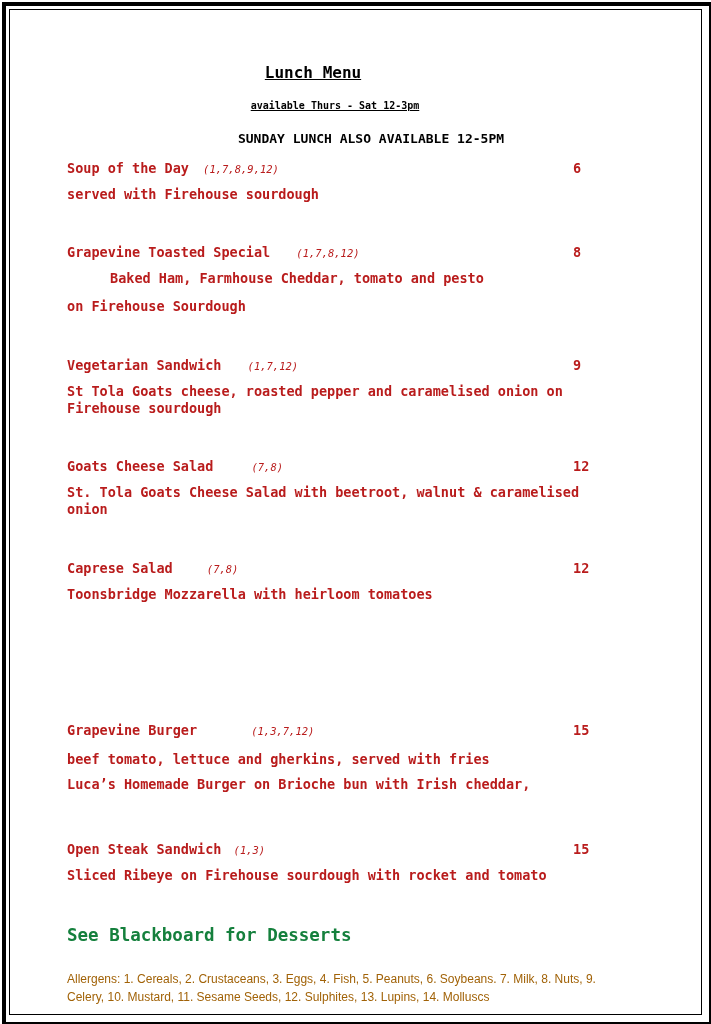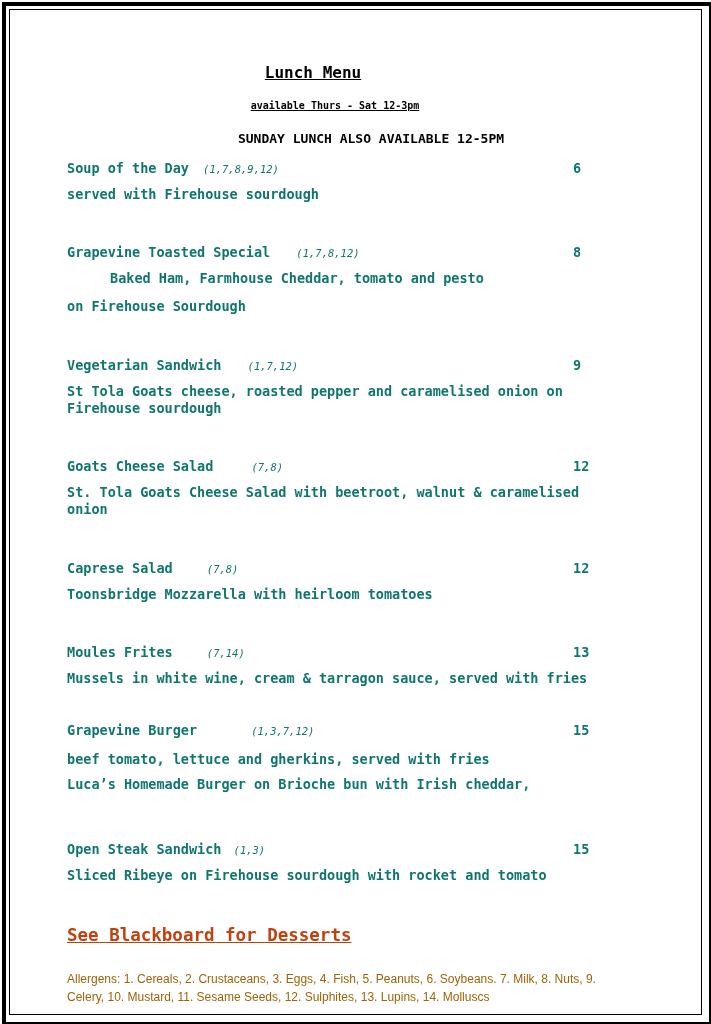--- a/index.html
+++ b/index.html
@@ -20,31 +20,31 @@
       letter-spacing: 0px;
     }
     .subtitle {
       position: absolute; left: 0; width: 670px; top: 100px; text-align: center;
       font-size: 10px; font-weight: bold; text-decoration: underline; color: #000;
     }
     .sunday {
       position: absolute; left: 10px; width: 698px; top: 131px; text-align: center;
       font-size: 13px; font-weight: bold; color: #000; margin-left: 12px;
     }
-    .item { position: absolute; left: 67px; width: 530px; color: #0f766e; }
+    .item { position: absolute; left: 67px; width: 530px; color: #b91c1c; }
     .item-head { position: relative; height: 20px; font-size: 13.5px; font-weight: bold; line-height: 20px; }
     .item-name { font-weight: bold; }
     .allergens {
       font-family: "DejaVu Sans Mono", monospace; font-style: italic; font-weight: normal;
       font-size: 10.5px; display: inline-block;
     }
     .price { position: absolute; left: 506px; top: 0; font-weight: bold; }
     .desc { font-size: 13.5px; font-weight: bold; line-height: 17px; }
     .footer-note {
-      position: absolute; left: 67px; top: 925px; font-size: 17.5px; font-weight: bold; color: #c2410c; text-decoration: underline;
+      position: absolute; left: 67px; top: 925px; font-size: 17.5px; font-weight: bold; color: #15803d;
     }
     .allergen-legend {
       position: absolute; left: 67px; top: 971px; width: 560px;
       font-family: "Liberation Sans", "DejaVu Sans", sans-serif; font-size: 12px; line-height: 17.5px;
       color: #a16207;
     }
   </style>
 </head>
 <body>
 
@@ -95,28 +95,20 @@
 
   <div class="item mono" style="top:558px;">
     <div class="item-head">
       <span class="item-name">Caprese Salad</span>
       <span class="allergens" style="margin-left:26px;">(7,8)</span>
       <span class="price">12</span>
     </div>
     <div class="desc" style="margin-top:8px;">Toonsbridge Mozzarella with heirloom tomatoes</div>
   </div>
 
-  <div class="item mono" style="top:642px; width:560px;">
-    <div class="item-head">
-      <span class="item-name">Moules Frites</span>
-      <span class="allergens" style="margin-left:26px;">(7,14)</span>
-      <span class="price">13</span>
-    </div>
-    <div class="desc" style="margin-top:8px; white-space:nowrap;">Mussels in white wine, cream &amp; tarragon sauce, served with fries</div>
-  </div>
 
   <div class="item mono" style="top:720px;">
     <div class="item-head">
       <span class="item-name">Grapevine Burger</span>
       <span class="allergens" style="margin-left:46px;">(1,3,7,12)</span>
       <span class="price">15</span>
     </div>
     <div class="desc" style="margin-top:11px; white-space:nowrap;">beef tomato, lettuce and gherkins, served with fries</div>
     <div class="desc" style="margin-top:8px; white-space:nowrap;">Luca’s Homemade Burger on Brioche bun with Irish cheddar,</div>
   </div>

